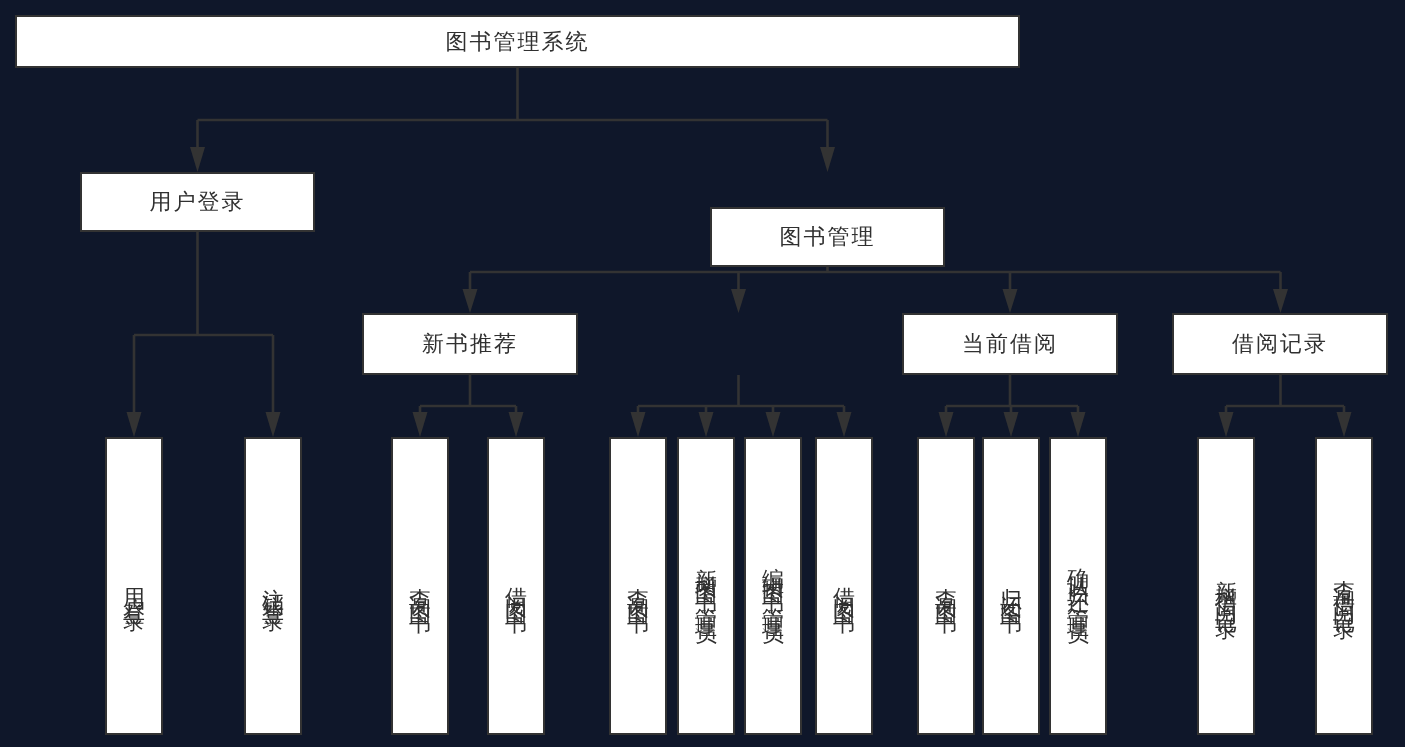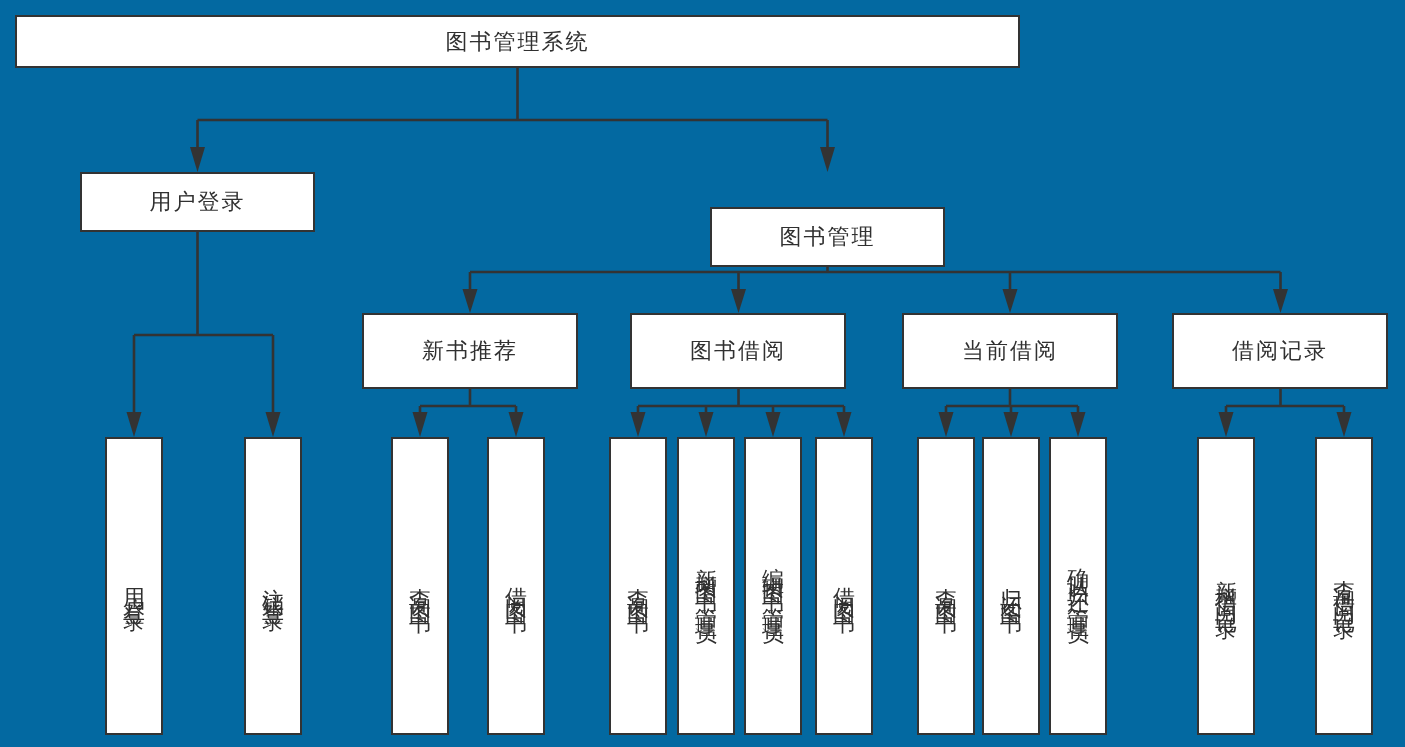--- a/index.html
+++ b/index.html
@@ -4,21 +4,21 @@
 <style>
   html, body {
     margin: 0;
     padding: 0;
     background: #ffffff;
   }
   .canvas {
     position: relative;
     width: 1405px;
     height: 747px;
-    background: #0369a1;
+    background: #0f172a;
     overflow: hidden;
     font-family: "Liberation Sans", "DejaVu Sans", sans-serif;
   }
   .connectors {
     position: absolute;
     left: 0;
     top: 0;
     width: 1405px;
     height: 747px;
     z-index: 1;
@@ -52,21 +52,21 @@
     font-size: 22px;
     white-space: normal;
     line-height: 1;
   }
   
   .n-root          { left: 15px;    top: 15px;  width: 1005px; height: 53px; }
   
   .n-user-login    { left: 80px;    top: 172px; width: 235px;  height: 60px; }
   .n-book-mgmt     { left: 710px;   top: 172px; width: 235px;  height: 60px; margin-top: 35px; }
   
-  .lv3             { top: 313px; width: 216px; height: 76px; }
+  .lv3             { top: 313px; width: 216px; height: 62px; }
   .n-new-book-rec  { left: 362px; }
   .n-book-borrow   { left: 630px; }
   .n-current-borrow{ left: 902px; text-align: right; }
   .n-borrow-records{ left: 1172px; }
   
   .leaf            { top: 437px; width: 58px; height: 298px; }
   .n-a1 { left: 105px; }
   .n-a2 { left: 244px; }
   .n-b1 { left: 391px; }
   .n-b2 { left: 487px; }
@@ -136,21 +136,20 @@
       <polygon points="1336.5,412 1351.5,412 1344,437"></polygon>
     </g>
   </svg>
 
   <div class="node n-root">图书管理系统</div>
 
   <div class="node n-user-login">用户登录</div>
   <div class="node n-book-mgmt">图书管理</div>
 
   <div class="node lv3 n-new-book-rec">新书推荐</div>
-  <div class="node lv3 n-book-borrow">图书借阅</div>
   <div class="node lv3 n-current-borrow">当前借阅</div>
   <div class="node lv3 n-borrow-records">借阅记录</div>
 
   <div class="node vertical leaf n-a1">用户登录</div>
   <div class="node vertical leaf n-a2">注销登录</div>
 
   <div class="node vertical leaf n-b1">查询图书</div>
   <div class="node vertical leaf n-b2">借阅图书</div>
 
   <div class="node vertical leaf n-c1">查询图书</div>

